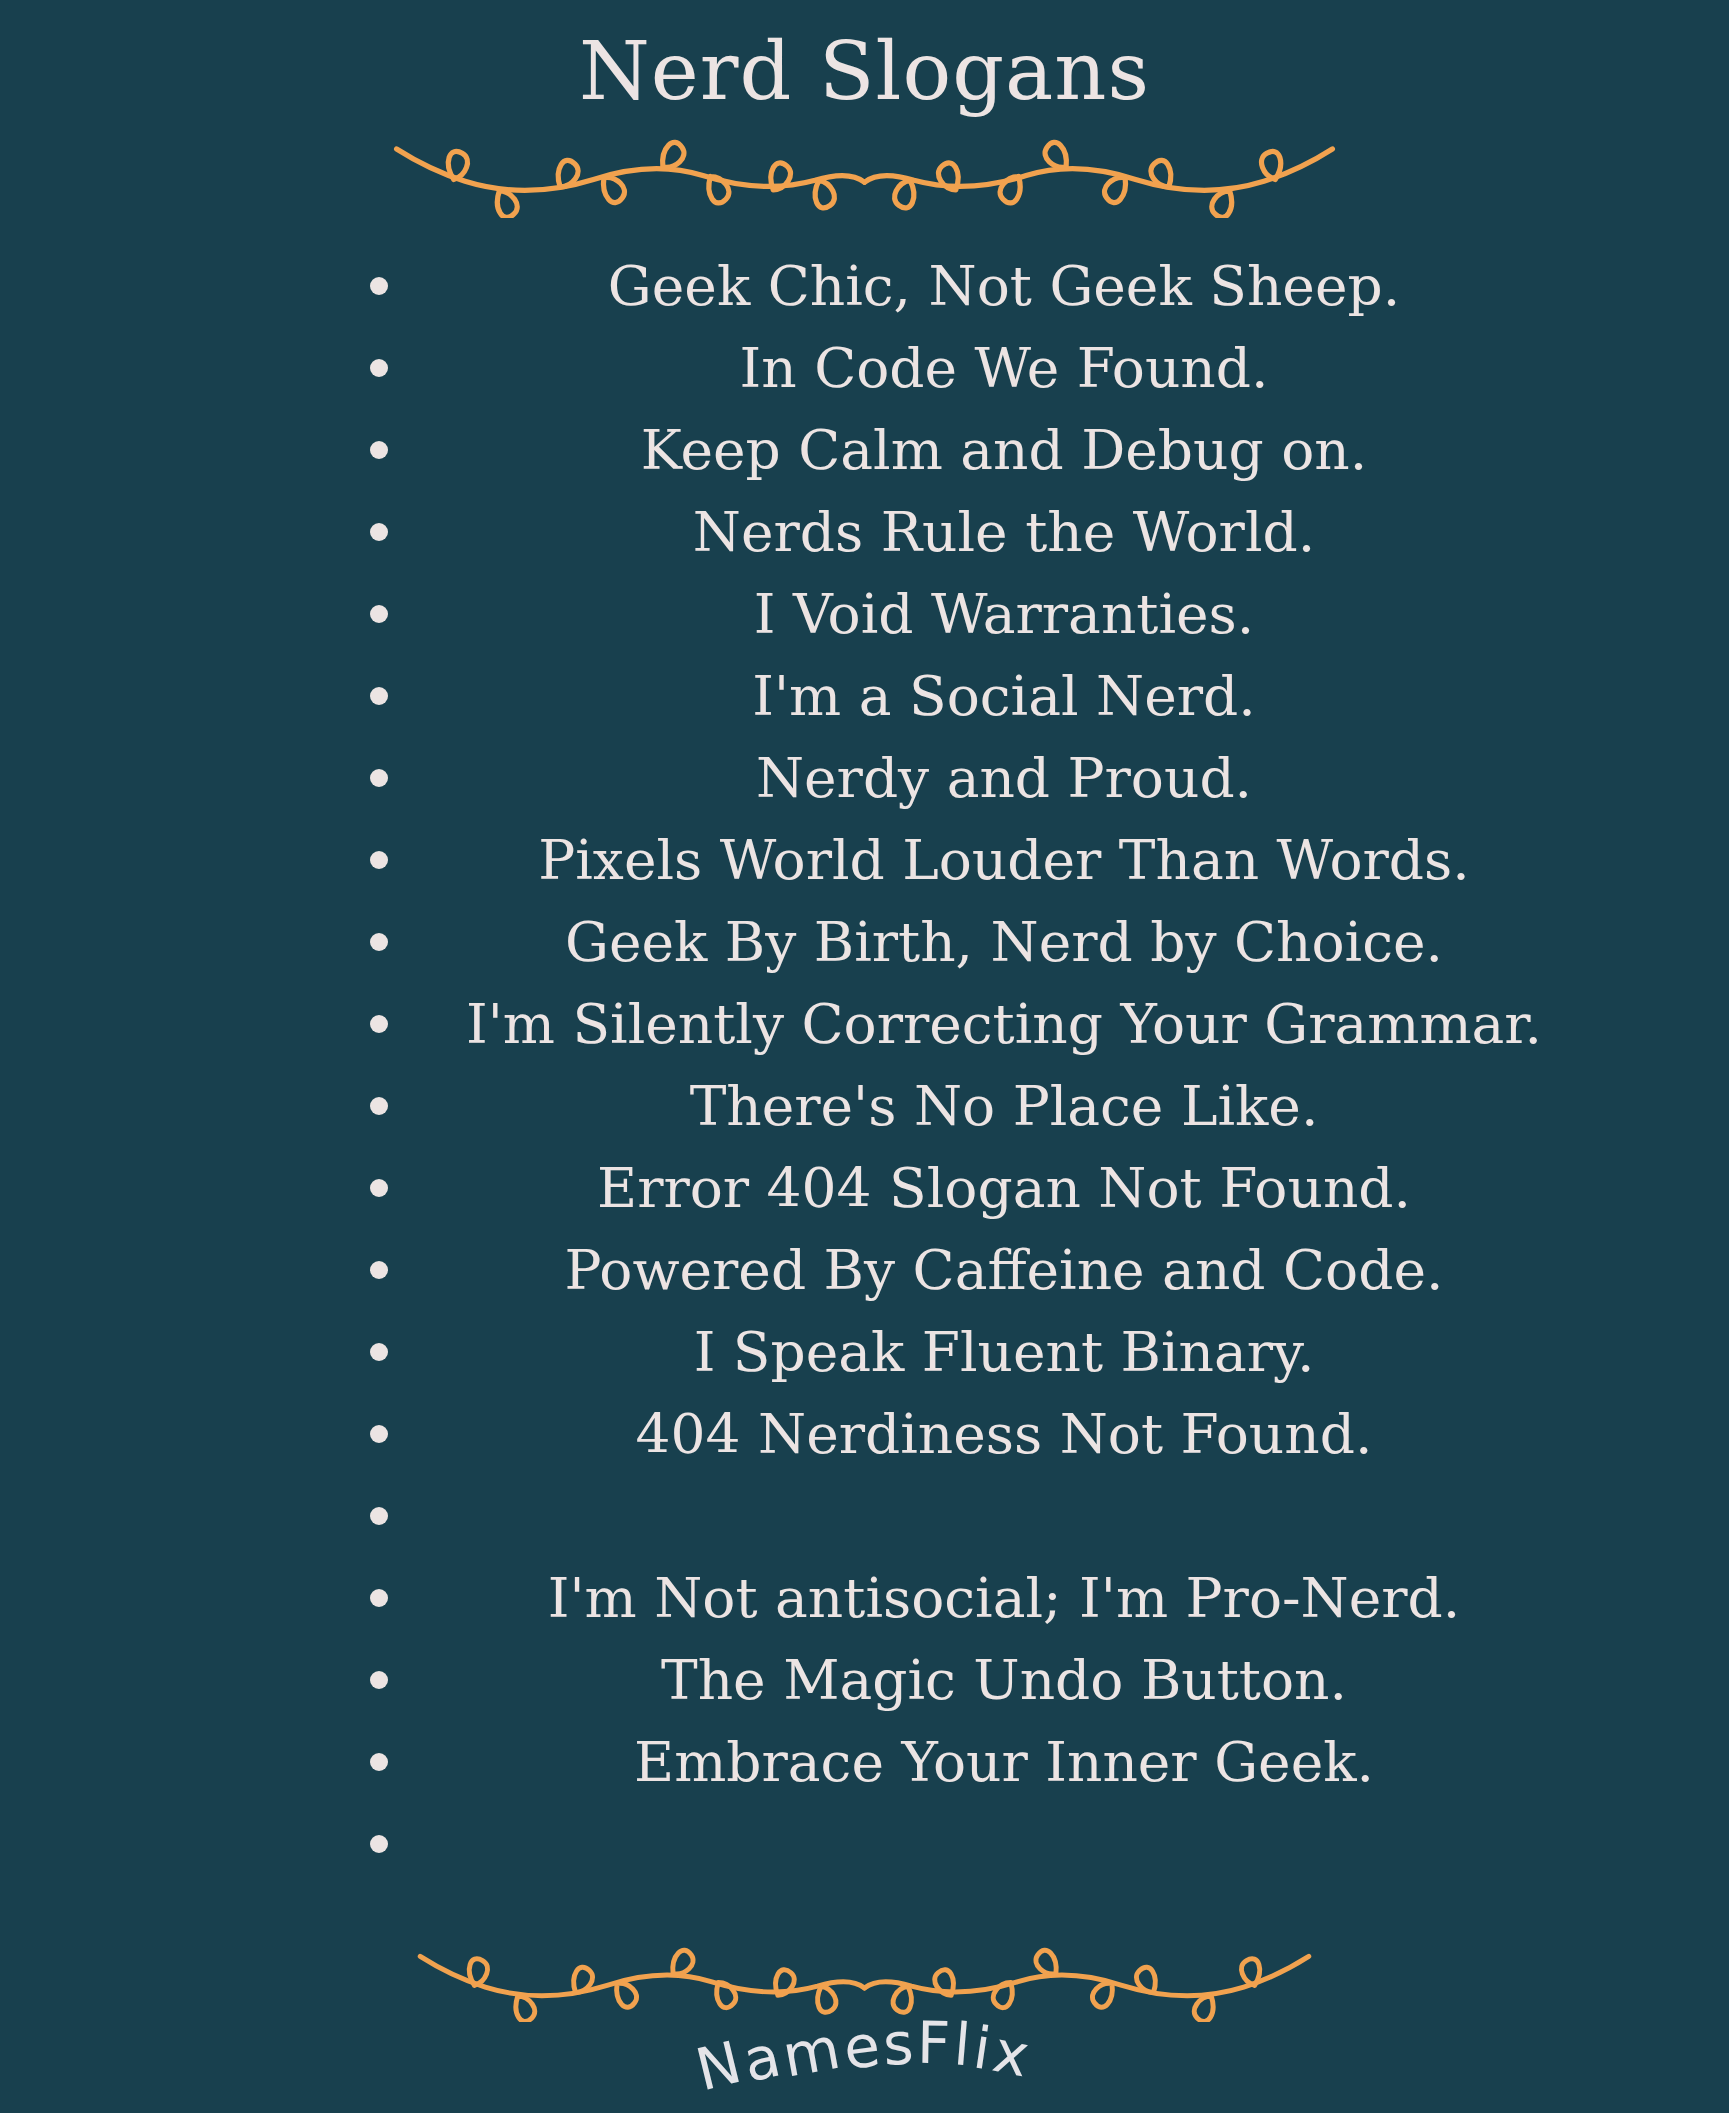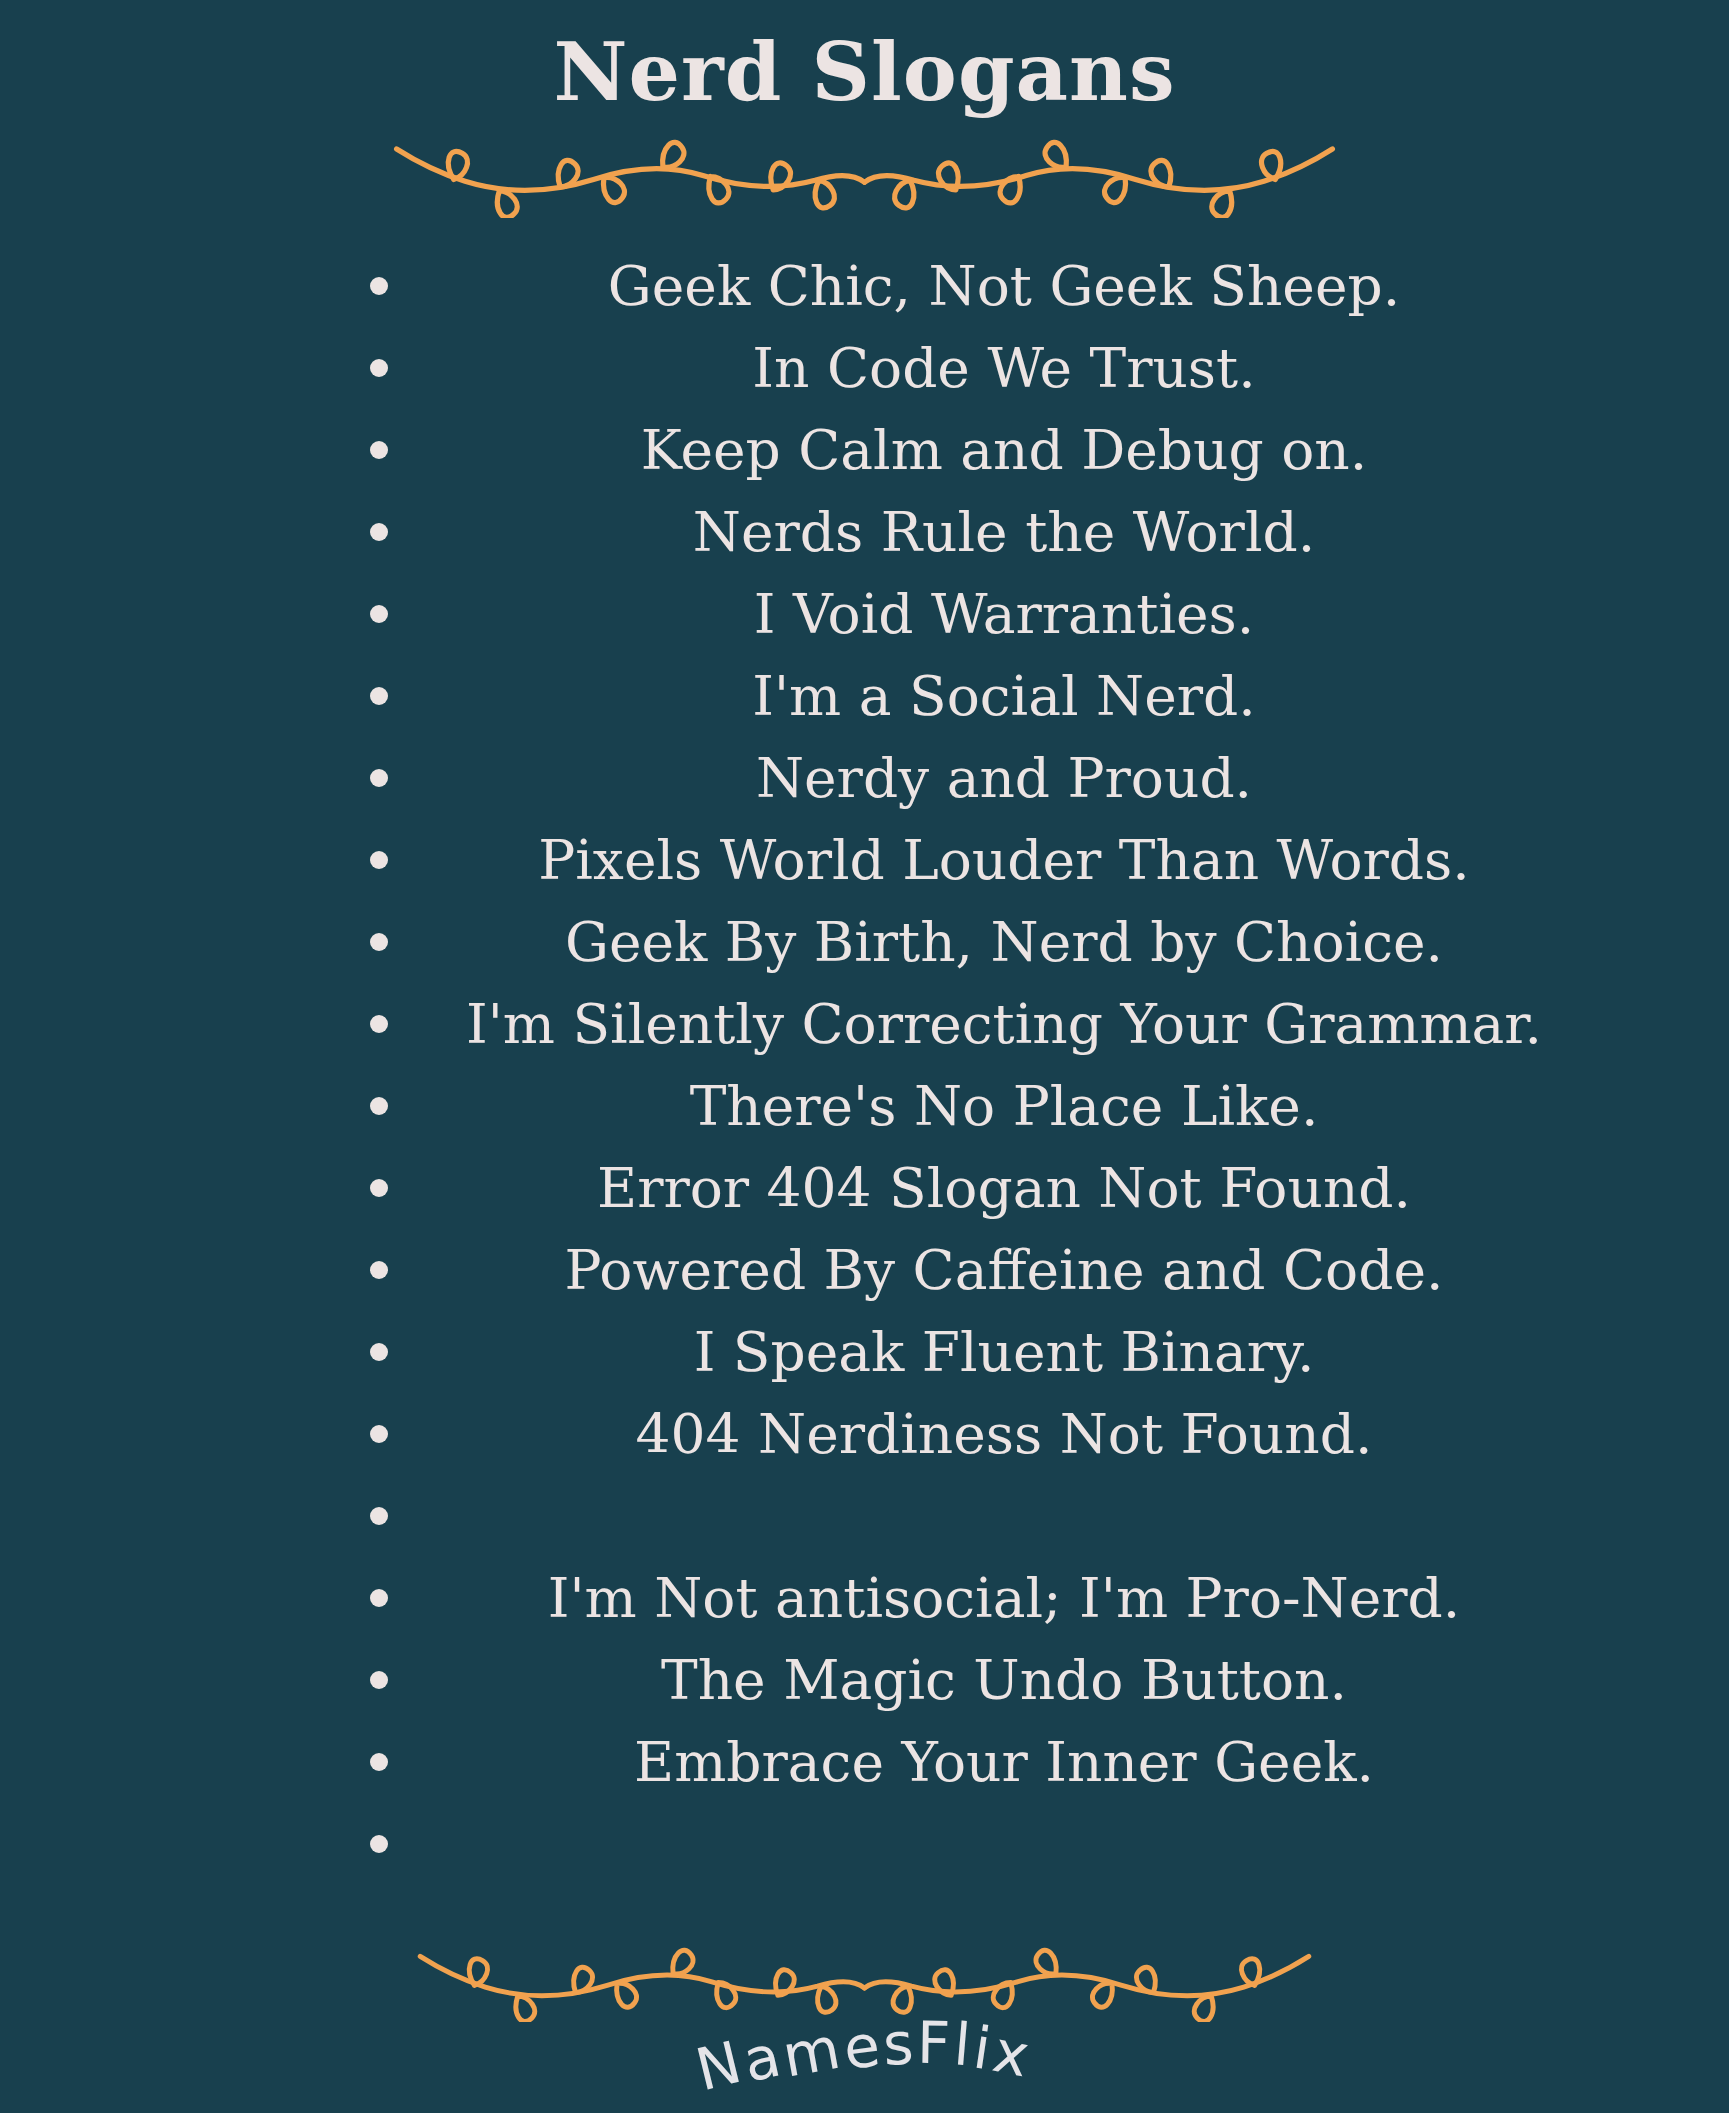--- a/index.html
+++ b/index.html
@@ -14,21 +14,21 @@
     width:1729px;height:2114px;overflow:hidden;
     background:var(--background);
     font-family:"DejaVu Serif", serif;
   }
   .poster{width:100%;height:100%;position:relative;}
 
   .title{
     margin:25px 0 0 0;
     text-align:center;
     font-size:81px;
-    font-weight:700;
+    font-weight:400;
     letter-spacing:1px;
     color:var(--text);
     line-height:1.15;
   }
 
   .divider{
     margin-top:19px;
     display:flex;
     justify-content:center;
   }
@@ -113,21 +113,21 @@
       <li>
         <span class="bullet">
           <span class="dot"></span>
         </span>
         <span class="slogan">Geek Chic, Not Geek Sheep.</span>
       </li>
       <li>
         <span class="bullet">
           <span class="dot"></span>
         </span>
-        <span class="slogan">In Code We Trust.</span>
+        <span class="slogan">In Code We Found.</span>
       </li>
       <li>
         <span class="bullet">
           <span class="dot"></span>
         </span>
         <span class="slogan">Keep Calm and Debug on.</span>
       </li>
       <li>
         <span class="bullet">
           <span class="dot"></span>

